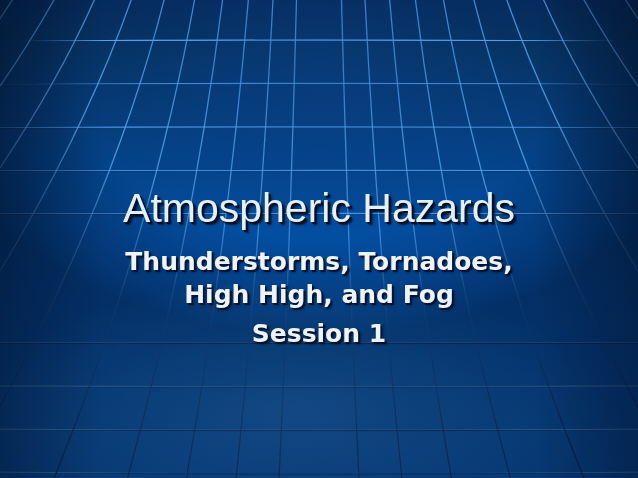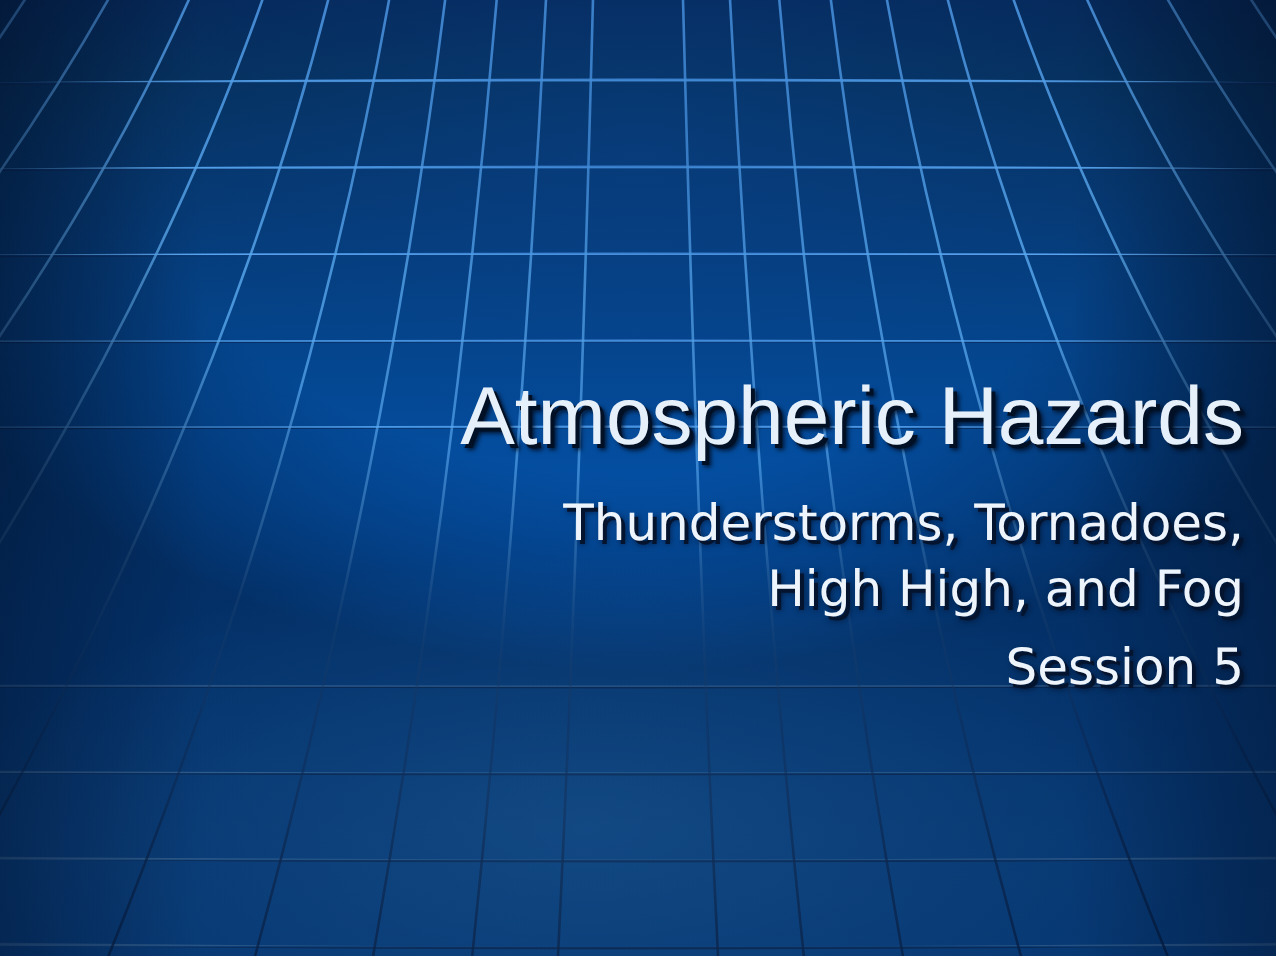--- a/index.html
+++ b/index.html
@@ -53,23 +53,23 @@
     background: radial-gradient(ellipse 70% 40% at 46% 86%, rgba(90,175,255,0.14) 0%, rgba(90,175,255,0.0) 70%);
     mix-blend-mode: screen;
   }
 
   #bg-grid { pointer-events: none; }
 
   
   #text-block {
     position: absolute;
     left: 0;
-    right: 16px;
+    right: 0;
     top: 183px;
-    text-align: right;
+    text-align: center;
     z-index: 5;
   }
 
   #slide-title {
     font-family: "Liberation Sans", sans-serif;
     font-size: 41px;
     font-weight: normal;
     line-height: 50px;
     letter-spacing: 0px;
     color: #e6f0fa;
@@ -80,21 +80,21 @@
     white-space: nowrap;
   }
 
   #subtitle-block {
     margin-top: 12px;
   }
 
   .subtitle-line {
     font-family: "DejaVu Sans", sans-serif;
     font-size: 25px;
-    font-weight: normal;
+    font-weight: bold;
     line-height: 33px;
     color: #eef4fb;
     margin: 0;
     text-shadow:
       2px 2px 0px #05142e,
       2px 2px 3px rgba(0,6,20,0.7);
     white-space: nowrap;
   }
 
   #subtitle-line-3 {
@@ -173,18 +173,18 @@
   <div class="bg-layer" id="bg-vignette"></div>
   <div class="bg-layer" id="bg-sheen"></div>
 
   <div id="text-block">
 
     <h1 id="slide-title">Atmospheric Hazards</h1>
 
     <div id="subtitle-block">
       <p class="subtitle-line" id="subtitle-line-1">Thunderstorms, Tornadoes,</p>
       <p class="subtitle-line" id="subtitle-line-2">High High, and Fog</p>
-      <p class="subtitle-line" id="subtitle-line-3">Session 5</p>
+      <p class="subtitle-line" id="subtitle-line-3">Session 1</p>
     </div>
 
   </div>
 
 </div>
 
 </body></html>

